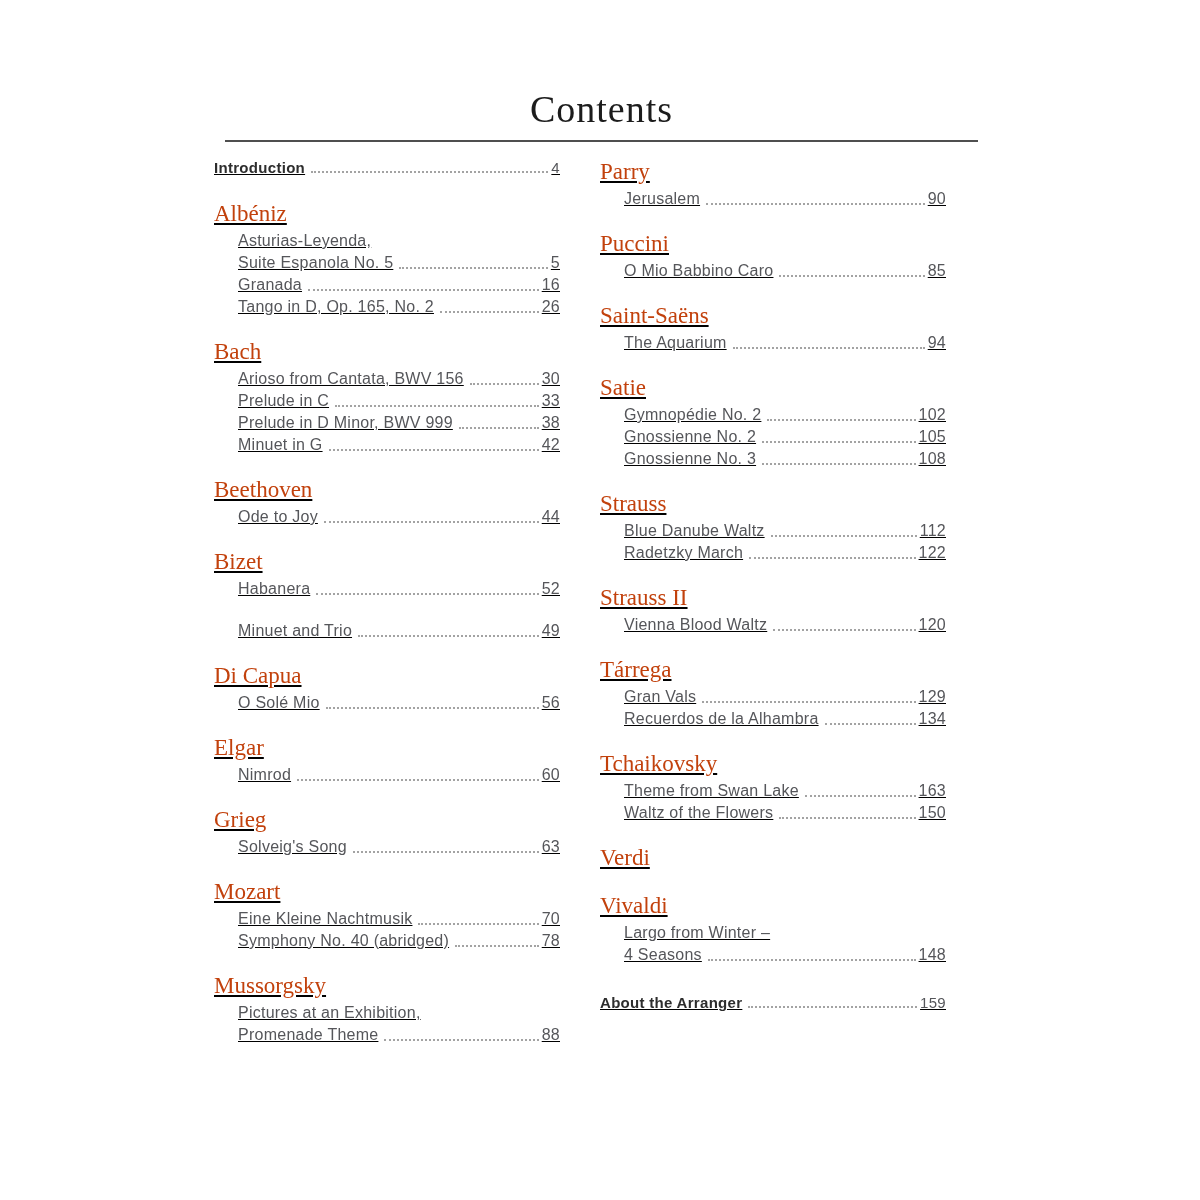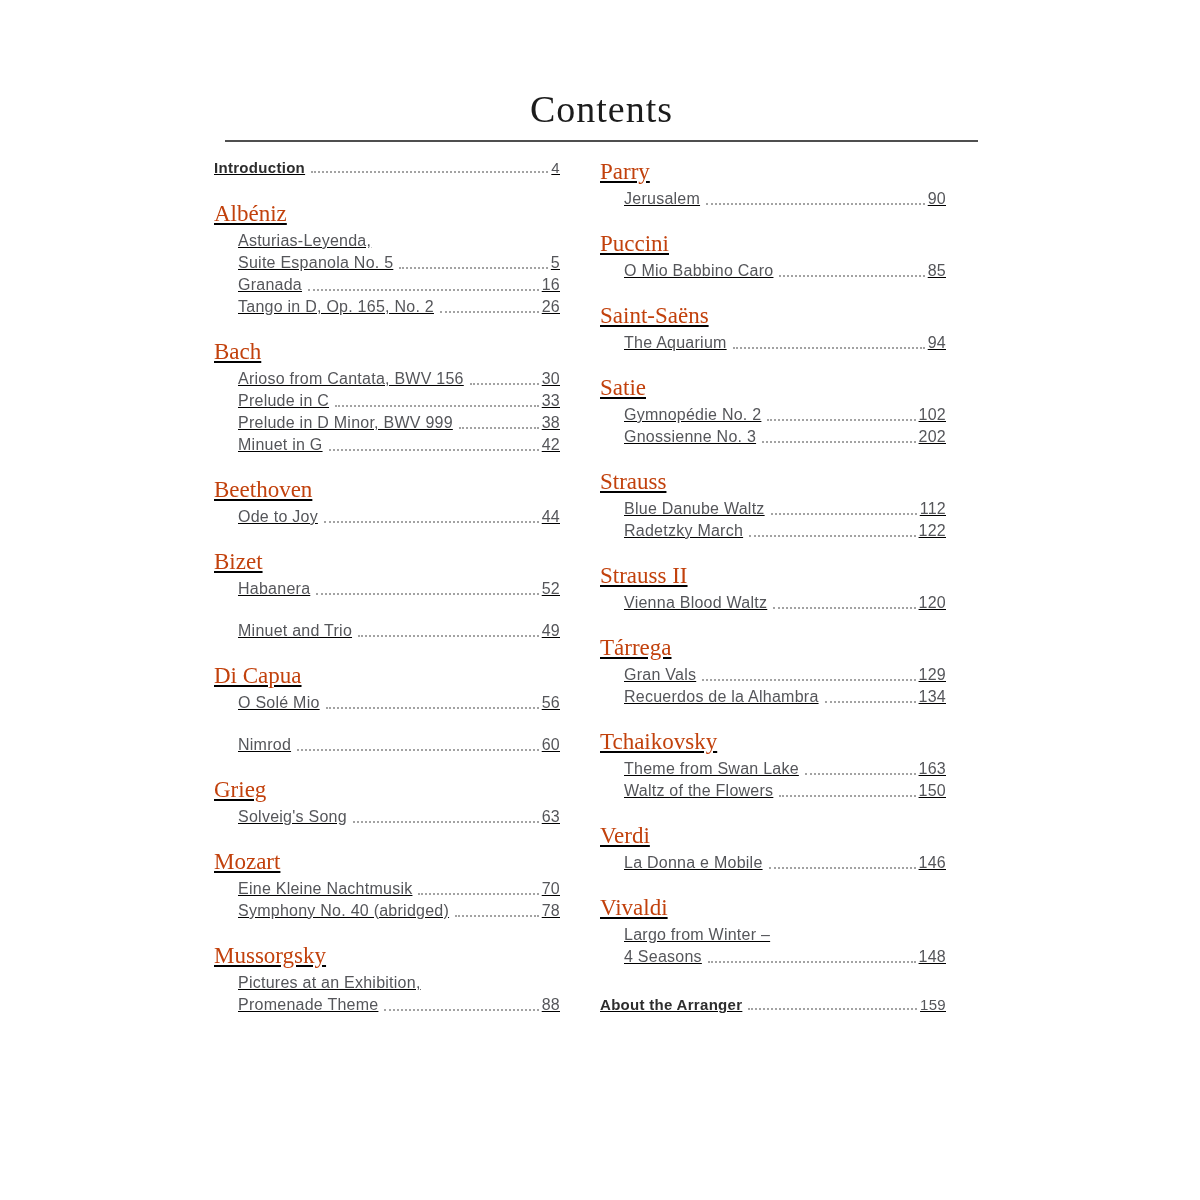--- a/index.html
+++ b/index.html
@@ -168,20 +168,21 @@
           <div class="composer">Di Capua</div>
           <div class="pieces">
             <div class="piece-row">
               <span class="ptitle">O Solé Mio</span>
               <span class="leader"></span>
               <span class="pagenum">56</span>
             </div>
           </div>
         </div>
         <div class="section">
+          <div class="composer">Elgar</div>
           <div class="pieces">
             <div class="piece-row">
               <span class="ptitle">Nimrod</span>
               <span class="leader"></span>
               <span class="pagenum">60</span>
             </div>
           </div>
         </div>
         <div class="section">
           <div class="composer">Grieg</div>
@@ -253,23 +254,28 @@
         </div>
         <div class="section">
           <div class="composer">Satie</div>
           <div class="pieces">
             <div class="piece-row">
               <span class="ptitle">Gymnopédie No. 2</span>
               <span class="leader"></span>
               <span class="pagenum">102</span>
             </div>
             <div class="piece-row">
+              <span class="ptitle">Gnossienne No. 2</span>
+              <span class="leader"></span>
+              <span class="pagenum">105</span>
+            </div>
+            <div class="piece-row">
               <span class="ptitle">Gnossienne No. 3</span>
               <span class="leader"></span>
-              <span class="pagenum">202</span>
+              <span class="pagenum">108</span>
             </div>
           </div>
         </div>
         <div class="section">
           <div class="composer">Strauss</div>
           <div class="pieces">
             <div class="piece-row">
               <span class="ptitle">Blue Danube Waltz</span>
               <span class="leader"></span>
               <span class="pagenum">112</span>
@@ -316,27 +322,20 @@
             </div>
             <div class="piece-row">
               <span class="ptitle">Waltz of the Flowers</span>
               <span class="leader"></span>
               <span class="pagenum">150</span>
             </div>
           </div>
         </div>
         <div class="section">
           <div class="composer">Verdi</div>
-          <div class="pieces">
-            <div class="piece-row">
-              <span class="ptitle">La Donna e Mobile</span>
-              <span class="leader"></span>
-              <span class="pagenum">146</span>
-            </div>
-          </div>
         </div>
         <div class="section">
           <div class="composer">Vivaldi</div>
           <div class="pieces">
             <div class="piece-line">Largo from Winter –</div>
             <div class="piece-row">
               <span class="ptitle">4 Seasons</span>
               <span class="leader"></span>
               <span class="pagenum">148</span>
             </div>

